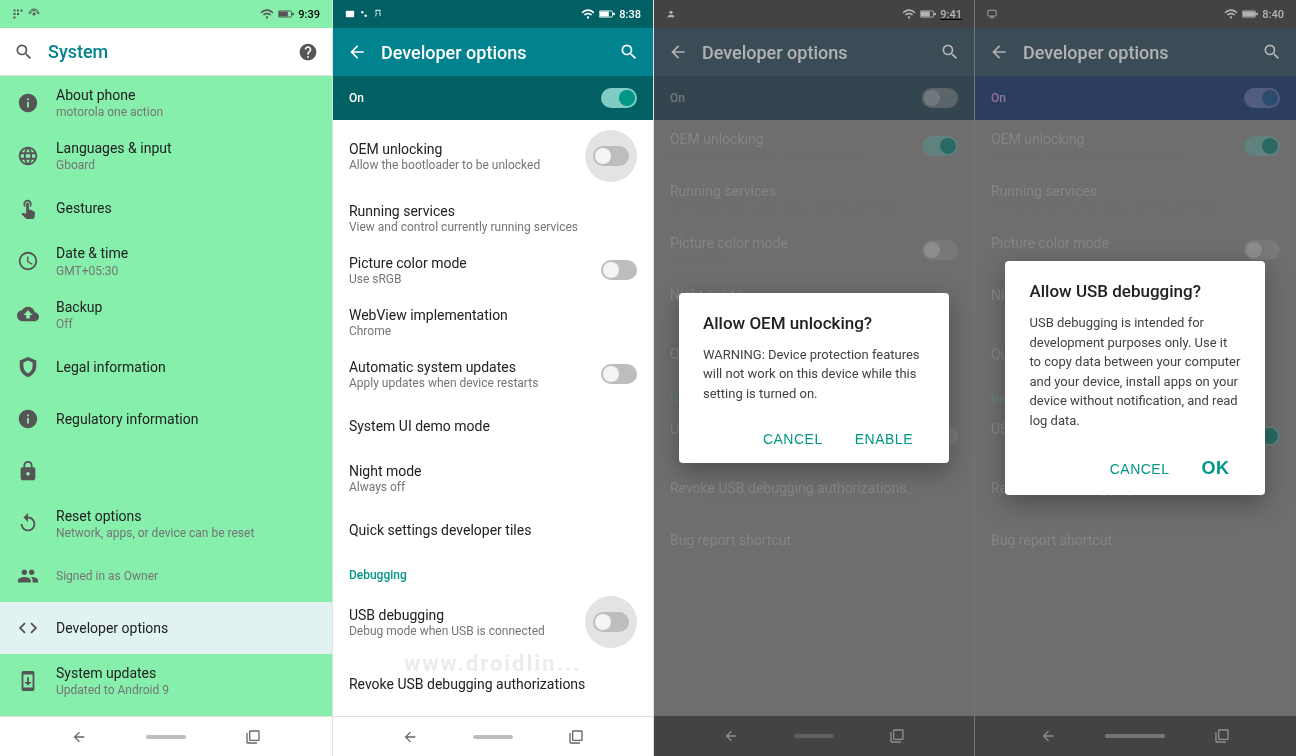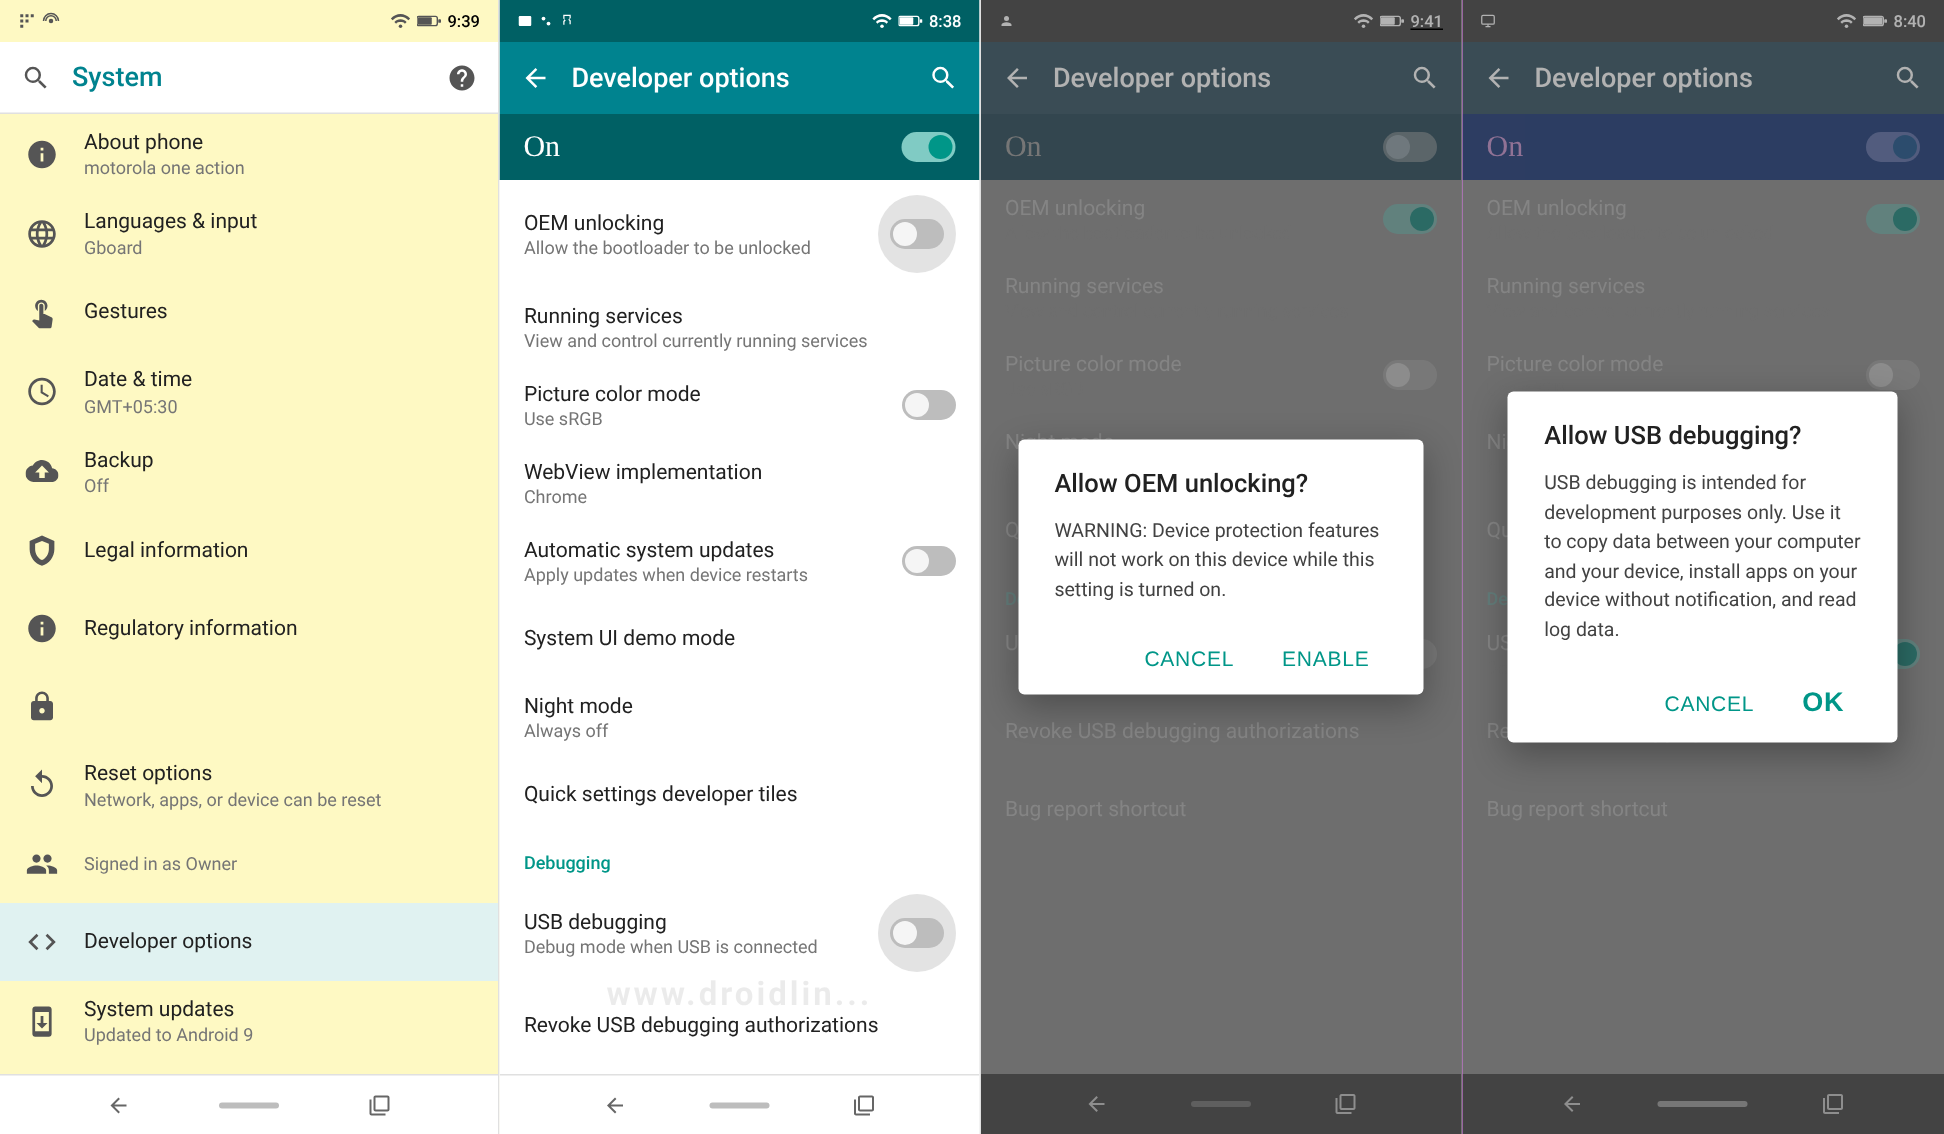--- a/index.html
+++ b/index.html
@@ -15,21 +15,21 @@
     
     .panel {
       display: flex;
       flex-direction: column;
       overflow: hidden;
     }
 
     
     .panel-1 {
       width: 336px;
-      background: #fef9c3;
+      background: #86efac;
       border-right: 1px solid #e0e0e0;
     }
 
     
     .panel-2 {
       width: 324px;
       background: #fff;
       border-right: 1px solid #e0e0e0;
     }
 
@@ -139,23 +139,22 @@
       height: 44px;
       display: flex;
       align-items: center;
       padding: 0 16px;
       justify-content: space-between;
       flex-shrink: 0;
     }
 
     .dev-on-label {
       color: #fff;
-      font-size: 20px;
+      font-size: 12px;
       font-weight: 500;
-      font-family: Liberation Serif, serif;
     }
 
     
     .toggle {
       width: 36px;
       height: 20px;
       border-radius: 10px;
       position: relative;
       flex-shrink: 0;
     }

